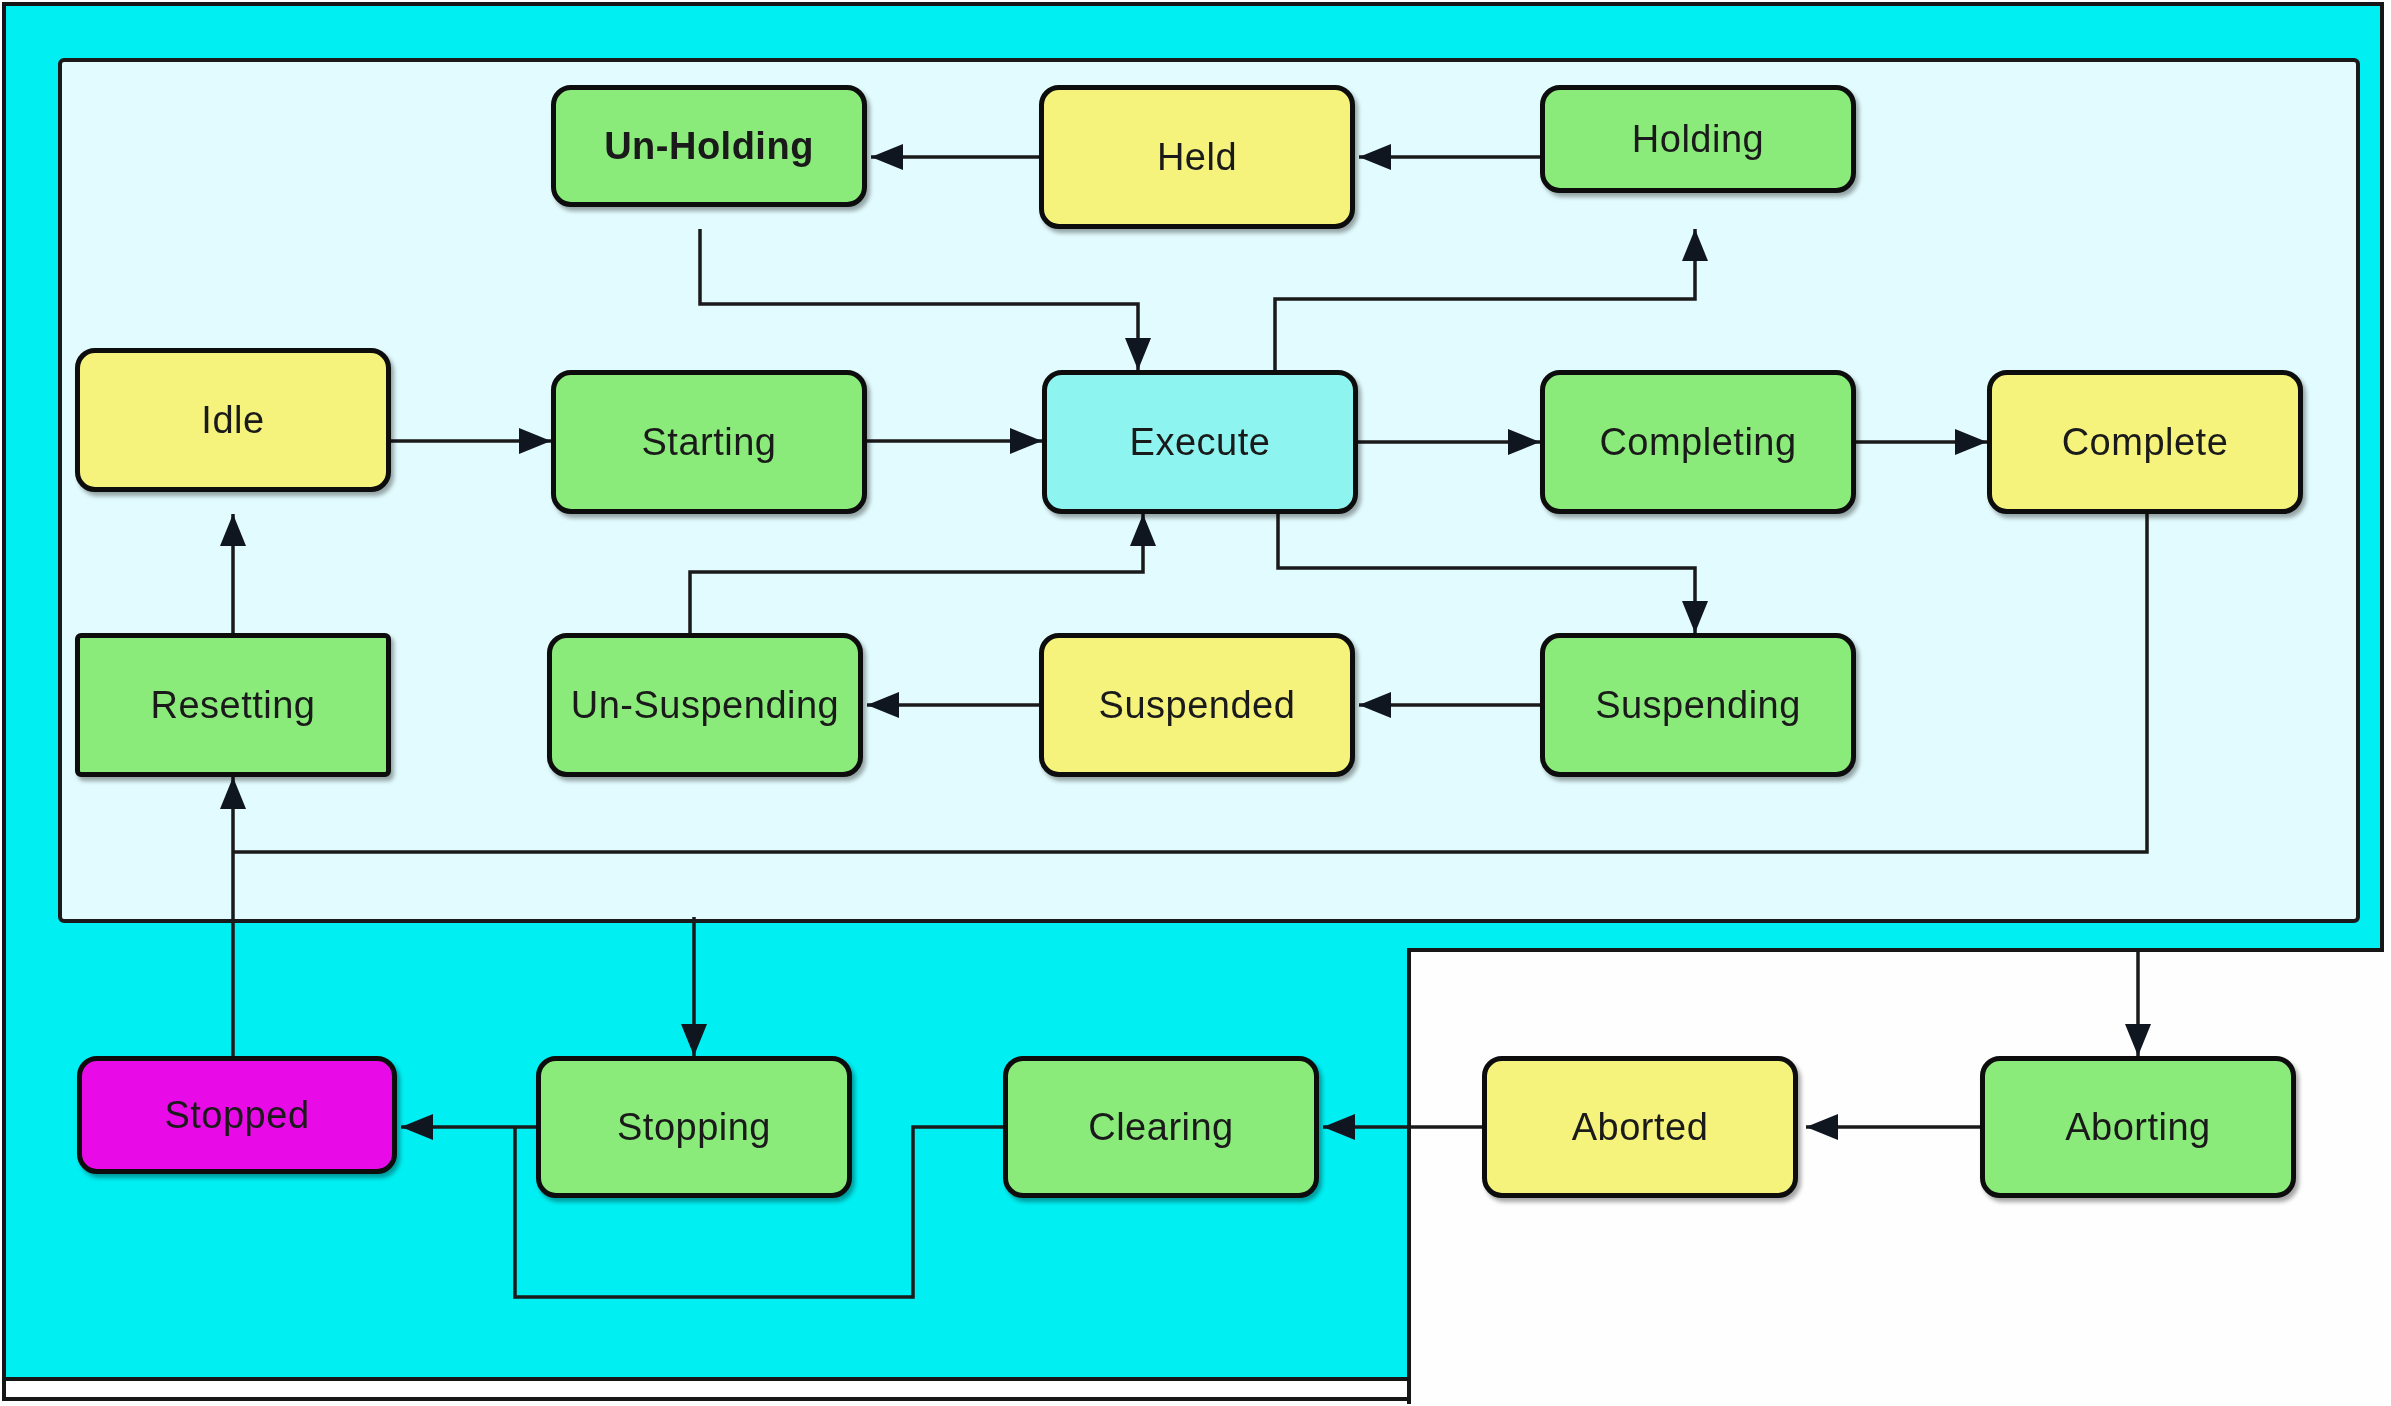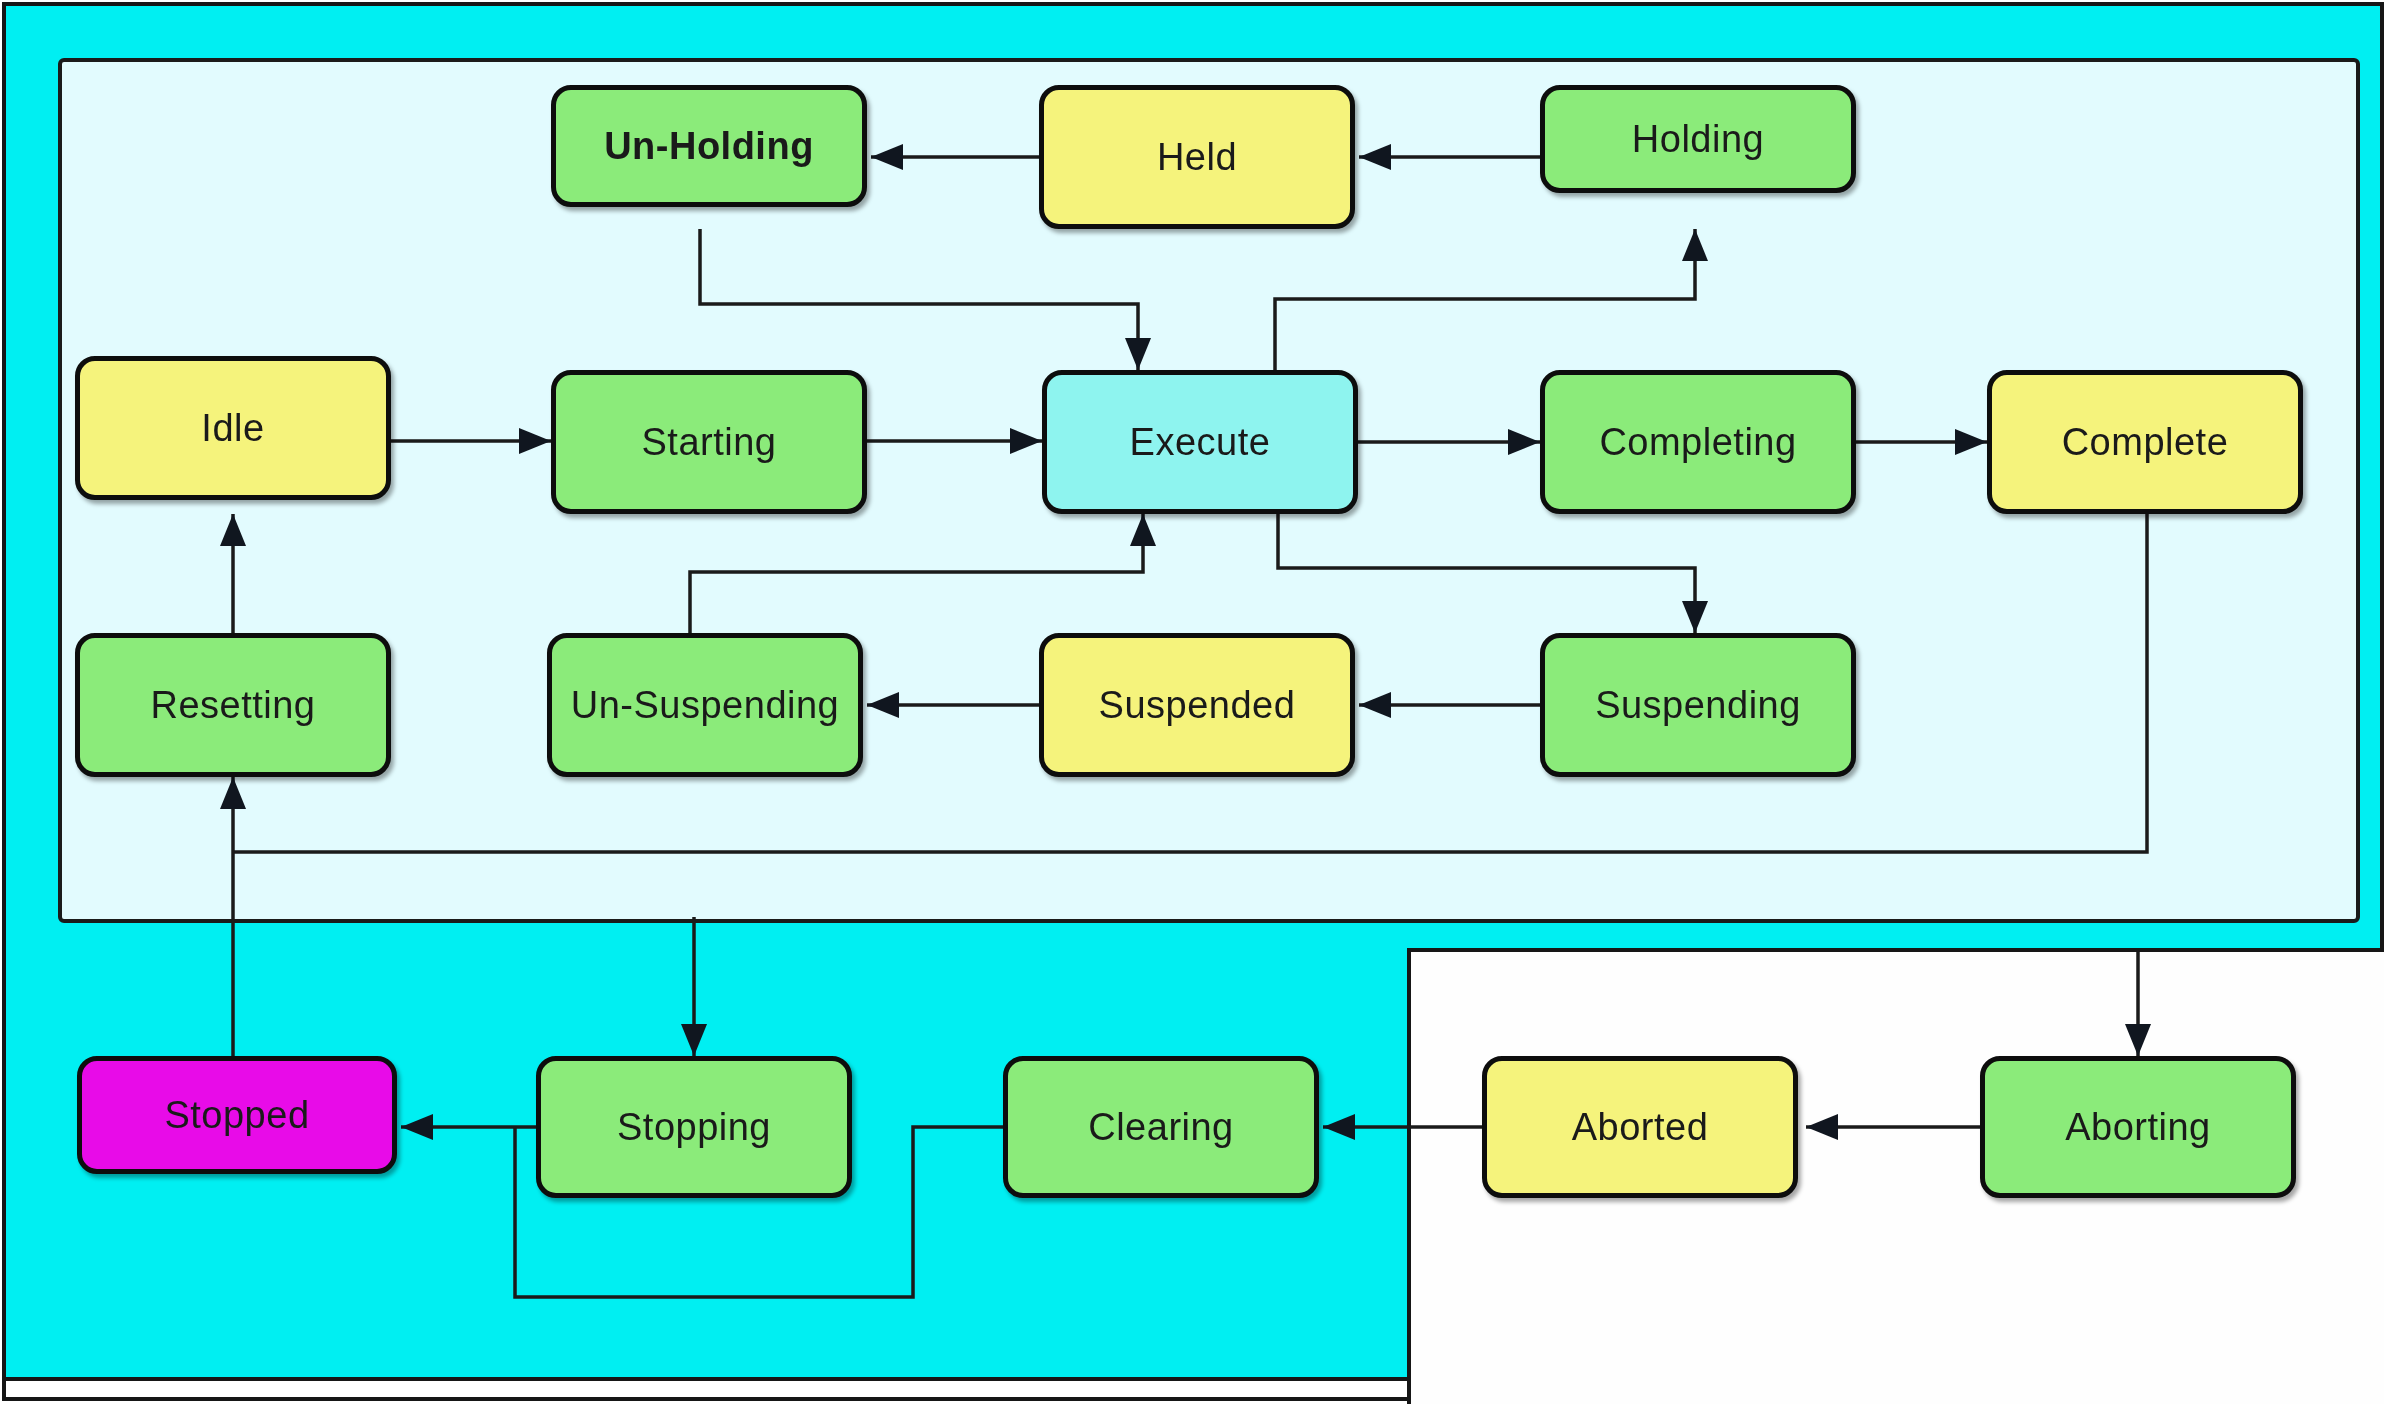--- a/index.html
+++ b/index.html
@@ -85,36 +85,36 @@
   <div id="states">
       <div class="state acting" style="left: 551px; top: 85px; width: 316px; height: 122px; font-weight: bold;">
         <span>Un-Holding</span>
       </div>
       <div class="state wait" style="left: 1039px; top: 85px; width: 316px; height: 144px;">
         <span>Held</span>
       </div>
       <div class="state acting" style="left: 1540px; top: 85px; width: 316px; height: 108px;">
         <span>Holding</span>
       </div>
-      <div class="state wait" style="left: 75px; top: 356px; width: 316px; height: 144px;">
+      <div class="state wait" style="left: 75px; top: 348px; width: 316px; height: 144px;">
         <span>Idle</span>
       </div>
       <div class="state acting" style="left: 551px; top: 370px; width: 316px; height: 144px;">
         <span>Starting</span>
       </div>
       <div class="state dual" style="left: 1042px; top: 370px; width: 316px; height: 144px;">
         <span>Execute</span>
       </div>
       <div class="state acting" style="left: 1540px; top: 370px; width: 316px; height: 144px;">
         <span>Completing</span>
       </div>
       <div class="state wait" style="left: 1987px; top: 370px; width: 316px; height: 144px;">
         <span>Complete</span>
       </div>
-      <div class="state acting" style="left: 75px; top: 633px; width: 316px; height: 144px;">
+      <div class="state acting" style="left: 75px; top: 633px; width: 316px; height: 144px; border-radius: 6px;">
         <span>Resetting</span>
       </div>
       <div class="state acting" style="left: 547px; top: 633px; width: 316px; height: 144px;">
         <span>Un-Suspending</span>
       </div>
       <div class="state wait" style="left: 1039px; top: 633px; width: 316px; height: 144px;">
         <span>Suspended</span>
       </div>
       <div class="state acting" style="left: 1540px; top: 633px; width: 316px; height: 144px;">
         <span>Suspending</span>

